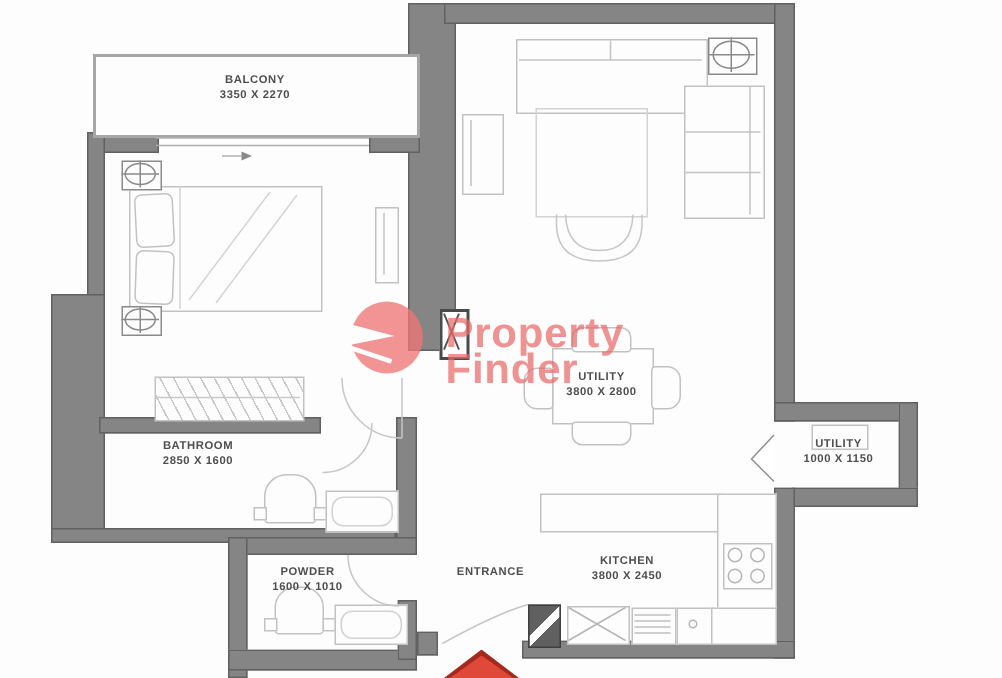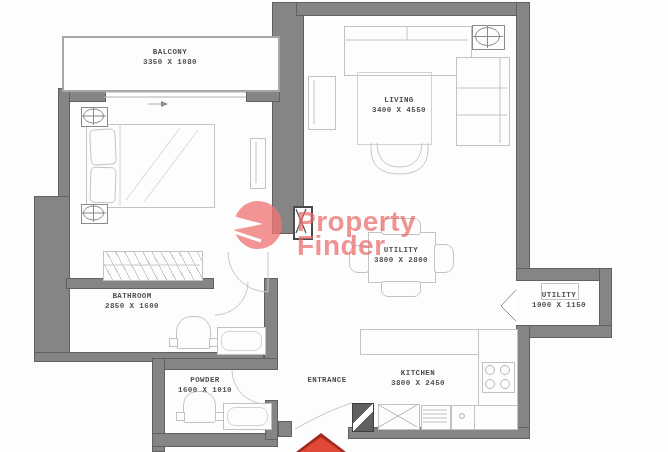--- a/index.html
+++ b/index.html
@@ -3,21 +3,21 @@
 <meta charset="utf-8">
 <style>
   html,body{margin:0;padding:0;background:#ffffff;}
   #plan{position:relative;width:668px;height:452px;background:#fdfdfd;overflow:hidden;
         font-family:"Liberation Sans",sans-serif;}
   .wall{position:absolute;background:#858585;box-shadow:0 0 0 1px #616161 inset;z-index:2;}
   .furn{position:absolute;border:1px solid #c2c2c2;background:#fdfdfd;z-index:3;}
   .thin{position:absolute;border:1px solid #d2d2d2;background:transparent;z-index:3;}
   .lbl{position:absolute;width:120px;text-align:center;color:#4f4f4f;font-size:7.5px;
        font-weight:700;letter-spacing:.4px;line-height:9.5px;z-index:6;white-space:nowrap;}
-  .lbl span{display:block;font-family:Liberation Mono, monospace;}
+  .lbl span{display:block;}
   svg.overlay{position:absolute;left:0;top:0;z-index:4;pointer-events:none;}
   .cc{position:absolute;border:1px solid #8a8a8a;background:#fdfdfd;z-index:3;}
   .wm-text{position:absolute;font-weight:700;font-size:28px;letter-spacing:.5px;
            color:#e96a6a;opacity:.72;z-index:9;line-height:1;}
   .arrow{position:absolute;z-index:8;}
 </style>
 </head>
 <body>
 
 <div id="plan">
@@ -139,25 +139,21 @@
         <circle cx="505" cy="384" r="4.5"></circle>
     </g>
     <path d="M379,405 L417,427 M417,405 L379,427" stroke="#b5b5b5"></path>
     <path d="M423,410 L447,410 M423,414 L447,414 M423,418 L447,418 M423,422 L447,422" stroke="#c0c0c0"></path>
     <circle cx="462" cy="416" r="2.5" stroke="#b5b5b5" fill="none"></circle>
     <path d="M296,209 L306,233 M306,209 L296,233" stroke="#555" stroke-width="1.3"></path>
   </svg>
 
   <div class="lbl" style="left:110px;top:48px">
     <span>BALCONY</span>
-    <span>3350 X 1080</span>
-  </div>
-  <div class="lbl" style="left:339px;top:96px">
-    <span>LIVING</span>
-    <span>3400 X 4550</span>
+    <span>3350 X 2270</span>
   </div>
   <div class="lbl" style="left:341px;top:246px">
     <span>UTILITY</span>
     <span>3800 X 2800</span>
   </div>
   <div class="lbl" style="left:72px;top:292px">
     <span>BATHROOM</span>
     <span>2850 X 1600</span>
   </div>
   <div class="lbl" style="left:145px;top:376px">

